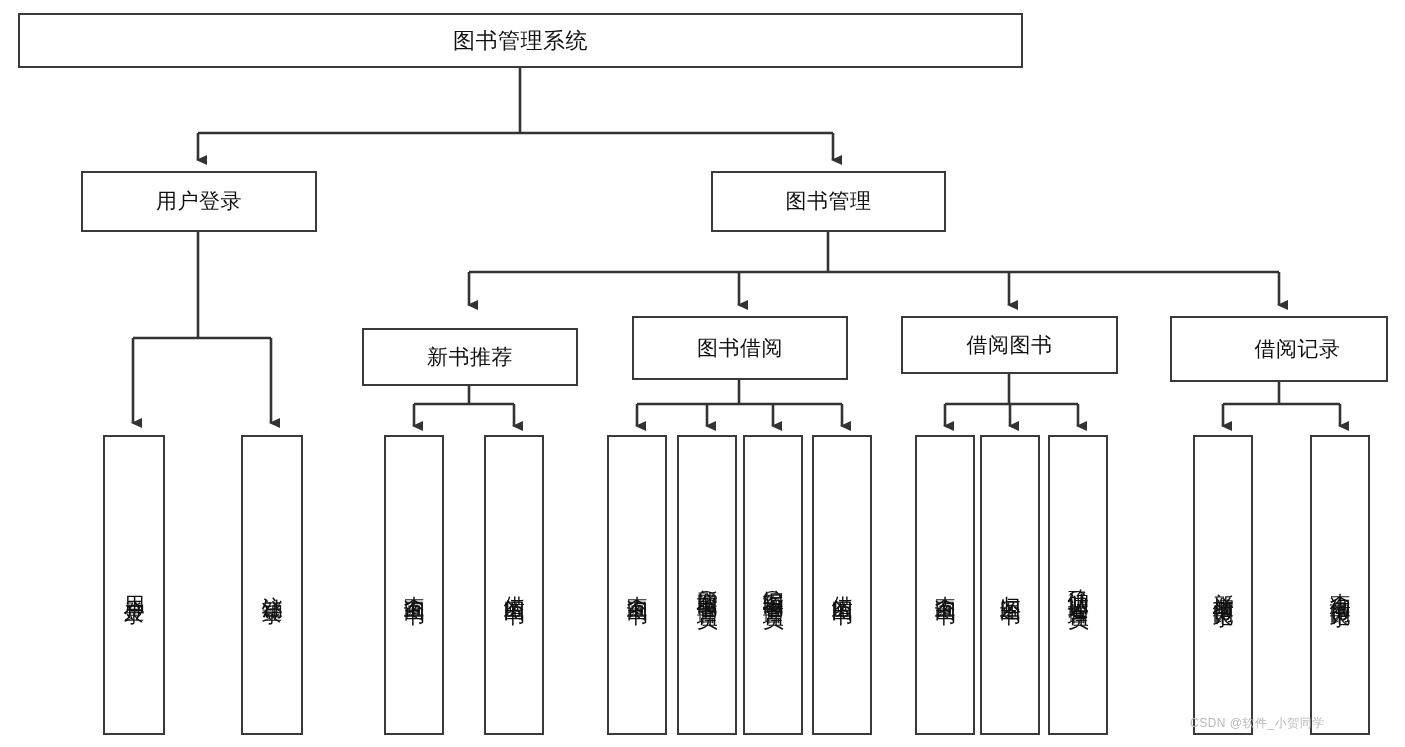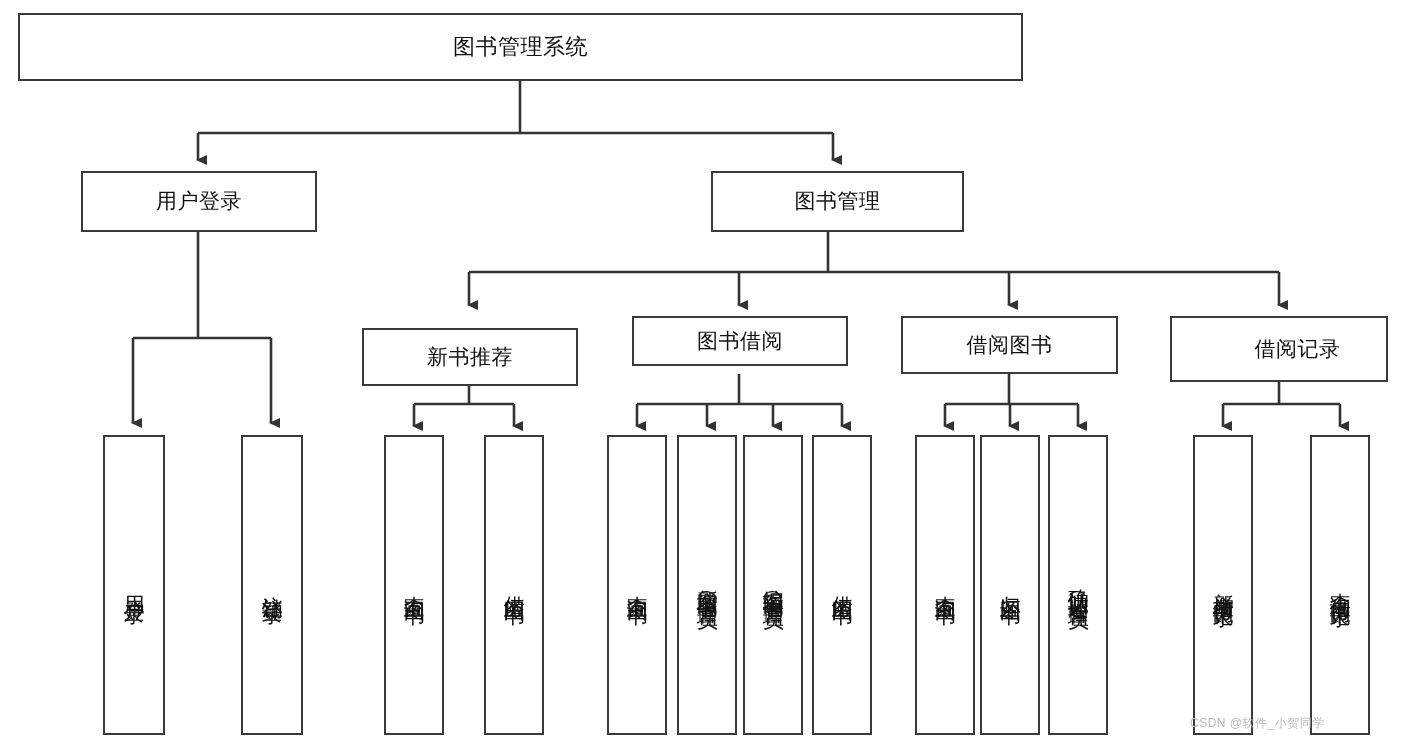--- a/index.html
+++ b/index.html
@@ -120,37 +120,37 @@
       <path d="M1010,404 L1010,426" marker-end="url(#arrow)"></path>
       <path d="M1078,404 L1078,426" marker-end="url(#arrow)"></path>
 
       <path d="M1279,374 L1279,404"></path>
       <path d="M1223,404 L1340,404"></path>
       <path d="M1223,404 L1223,426" marker-end="url(#arrow)"></path>
       <path d="M1340,404 L1340,426" marker-end="url(#arrow)"></path>
     </g>
   </svg>
 
-  <div class="node h root" style="left:18px; top:13px; width:1005px; height:68px;">
+  <div class="node h root" style="left:18px; top:13px; width:1005px; height:55px;">
     <span>图书管理系统</span>
   </div>
 
   <div class="node h" style="left:81px; top:171px; width:236px; height:61px;">
     <span>用户登录</span>
   </div>
 
-  <div class="node h" style="left:711px; top:171px; width:253px; height:61px;">
+  <div class="node h" style="left:711px; top:171px; width:235px; height:61px;">
     <span>图书管理</span>
   </div>
 
   <div class="node h" style="left:362px; top:328px; width:216px; height:58px;">
     <span>新书推荐</span>
   </div>
 
-  <div class="node h" style="left:632px; top:316px; width:216px; height:50px;">
+  <div class="node h" style="left:632px; top:316px; width:216px; height:64px;">
     <span>图书借阅</span>
   </div>
 
   <div class="node h" style="left:901px; top:316px; width:217px; height:58px;">
     <span>借阅图书</span>
   </div>
 
   <div class="node h" style="left:1170px; top:316px; width:218px; height:66px;padding-left:37px;">
     <span>借阅记录</span>
   </div>

